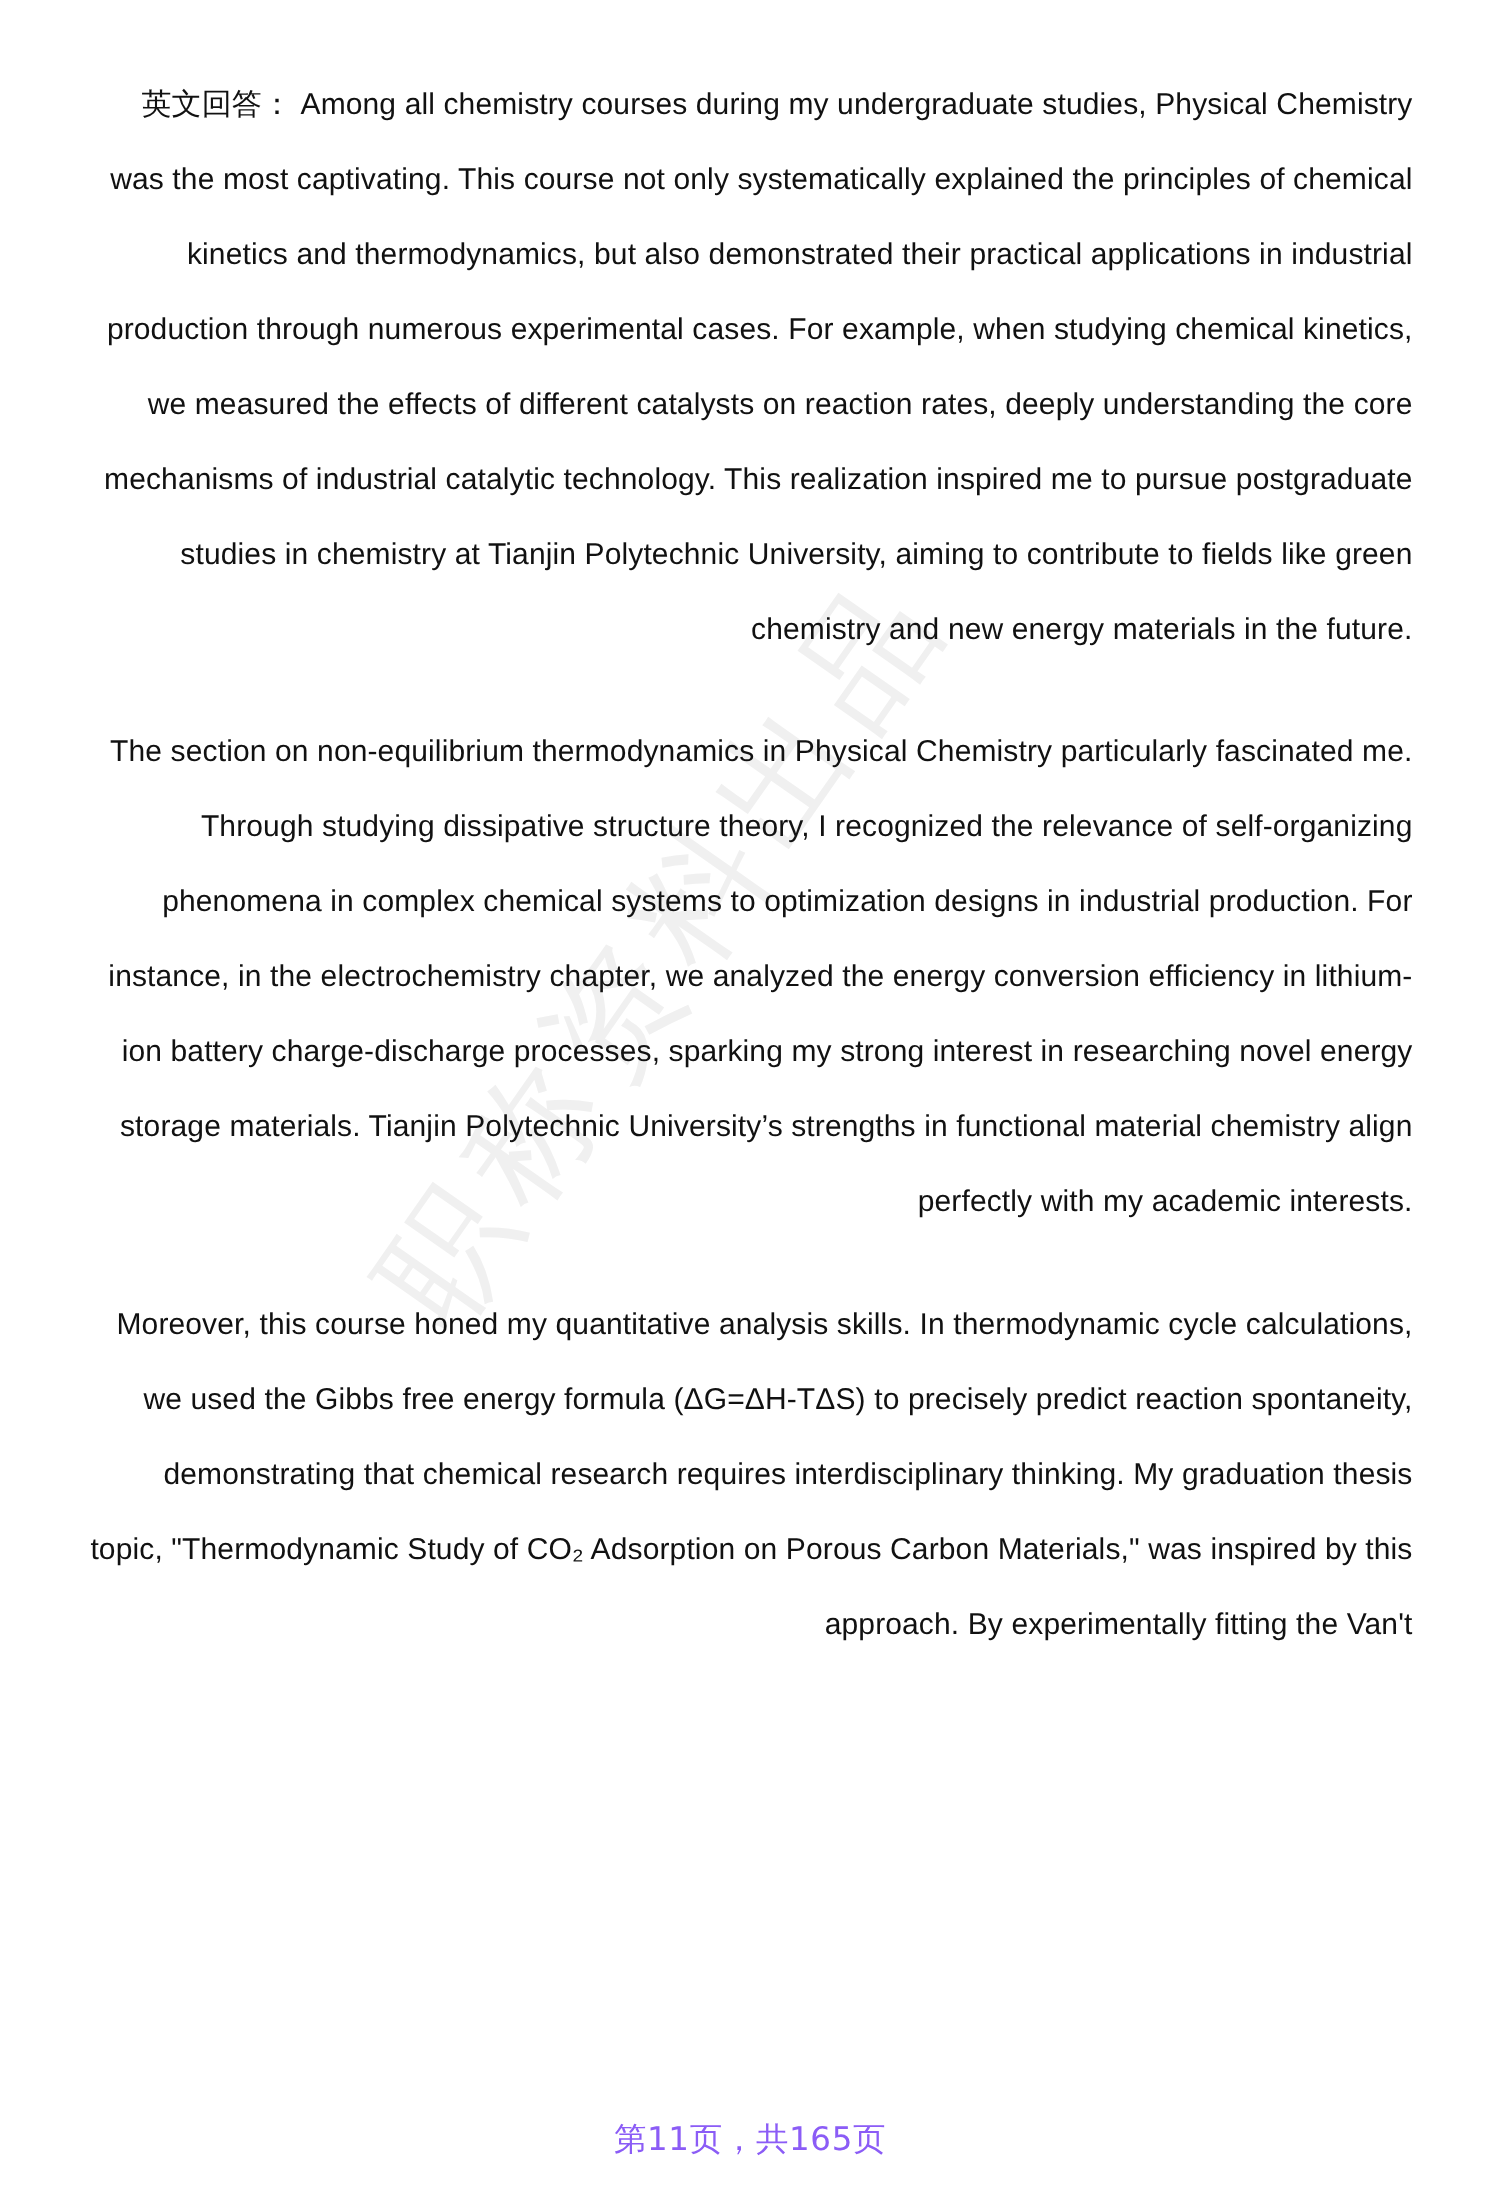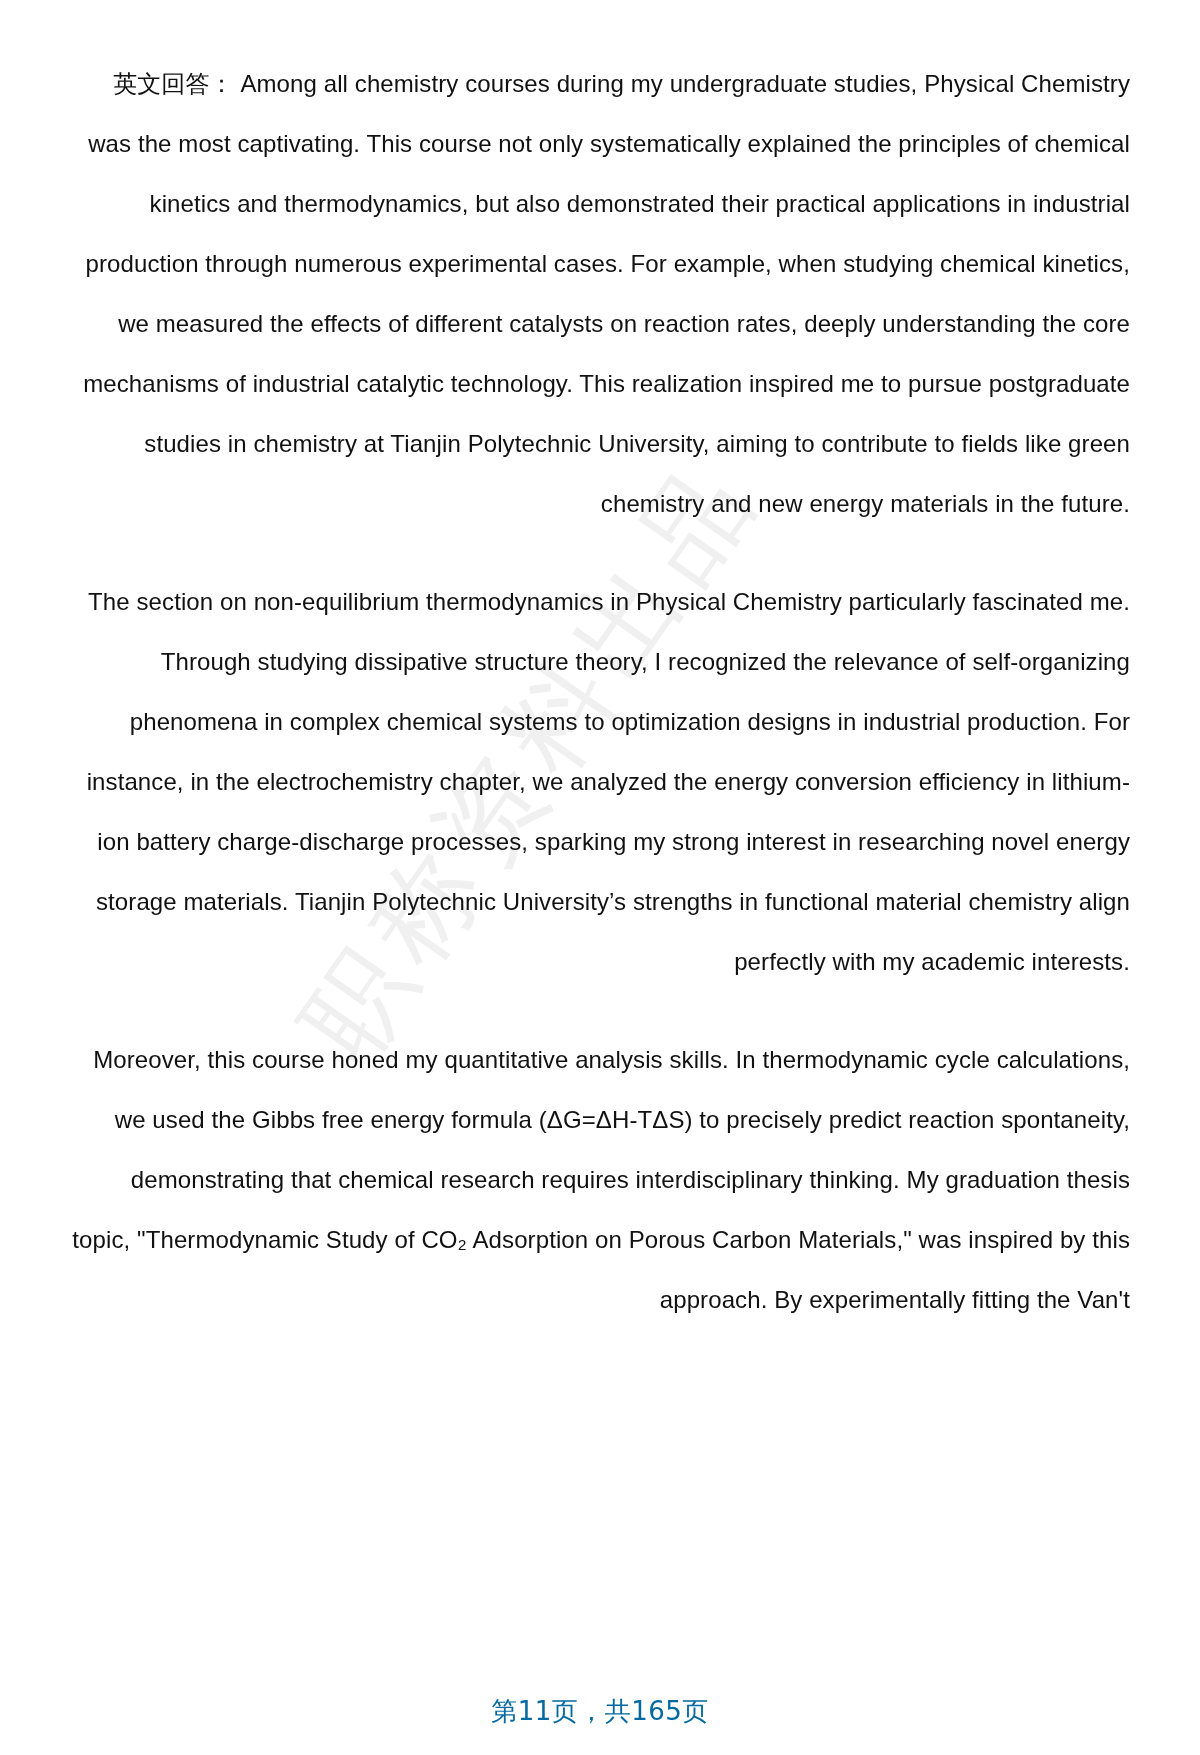--- a/index.html
+++ b/index.html
@@ -65,21 +65,21 @@
   .indent-lead {
     display: inline;
   }
   .footer {
     position: absolute;
     left: 0;
     bottom: 26px;
     width: 1200px;
     text-align: center;
     font-size: 26px;
-    color: #0369a1;
+    color: #8b5cf6;
     font-family: "DejaVu Sans", sans-serif;
     letter-spacing: 0.5px;
   }
 </style>
 </head>
 <body>
 
 <div class="page">
 
   <div class="watermark">

